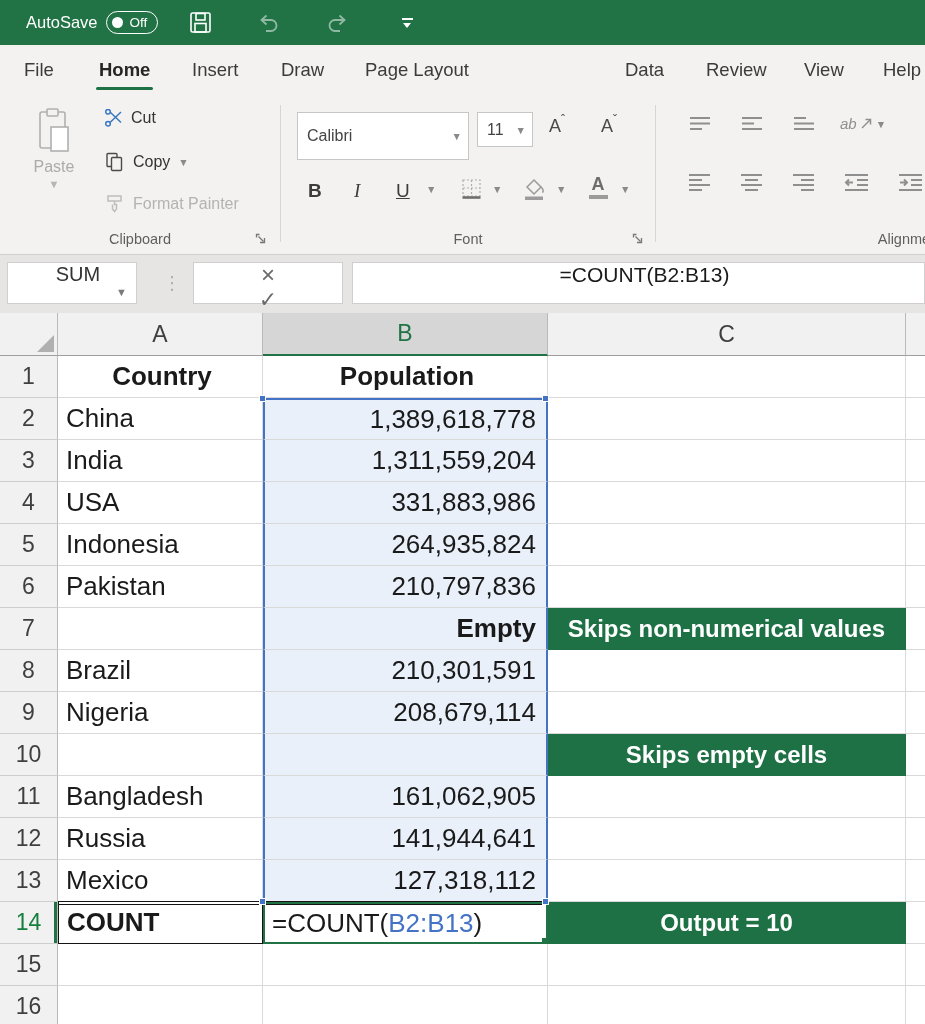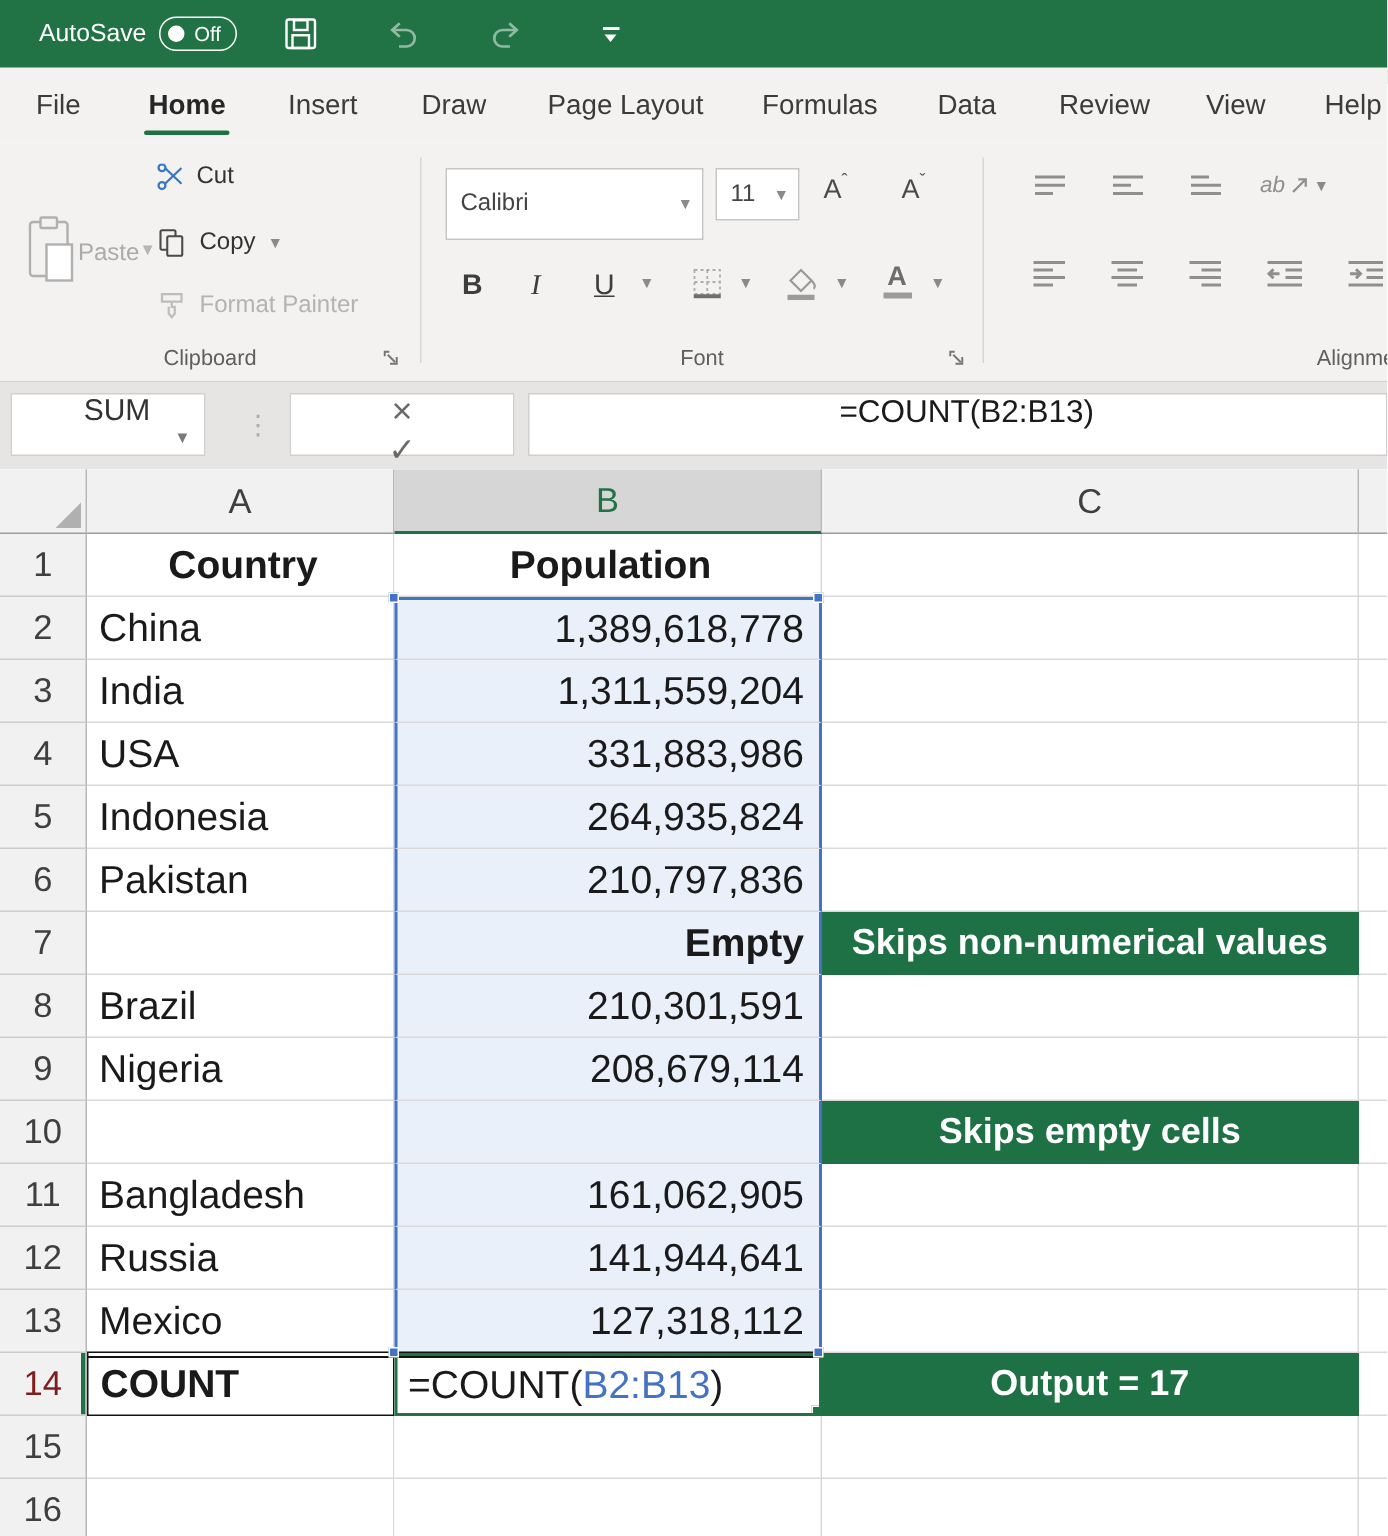--- a/index.html
+++ b/index.html
@@ -37,21 +37,21 @@
   .ribbon { position:absolute; left:0; top:95px; width:925px; height:160px; background:#f3f2f1; border-bottom:1px solid #d2d0ce; }
   .gsep { position:absolute; top:10px; bottom:12px; width:1px; background:#d8d6d4; }
   .gsep.s1 { left:280px; } .gsep.s2 { left:655px; }
   .glabel { position:absolute; bottom:7px; font-size:14.5px; color:#5f5f5f; text-align:center; }
   .glabel.clip { left:0; width:280px; }
   .glabel.font { left:293px; width:350px; }
   .glabel.alig { left:760px; width:300px; }
   .launcher { position:absolute; bottom:9px; }
   .launcher.clip { left:255px; } .launcher.font { left:632px; }
 
-  .paste { position:absolute; left:16px; top:12px; width:76px; height:118px; display:flex; flex-direction:row; align-items:center; }
+  .paste { position:absolute; left:16px; top:12px; width:76px; height:118px; display:flex; flex-direction:column; align-items:center; }
   .paste-label { font-size:16px; color:#ababab; margin-top:5px; }
   .paste-arrow { font-size:11px; color:#b5b5b5; margin-top:2px; }
   .riblink { position:absolute; left:104px; display:flex; align-items:center; gap:8px; font-size:16px; color:#333; }
   .riblink.cut { top:14px; }
   .riblink.copy { top:56px; }
   .riblink.fp { top:98px; color:#b3b3b3; }
   .dd { font-size:10.5px; color:#8a8a8a; }
 
   .combo { position:absolute; background:#fff; border:1px solid #c8c6c4; display:flex; align-items:center; font-size:16px; color:#444; }
   .combo .dd { margin-left:auto; padding-right:6px; }
@@ -99,21 +99,21 @@
           grid-template-rows:43px repeat(16,42px); }
   .ch { background:#f1f1f1; border-right:1px solid #b9b9b9; border-bottom:1px solid #9e9e9e;
         display:flex; align-items:center; justify-content:center; font-size:23px; color:#3f3f3f; }
   .ch.sliver { border-right:none; }
   .ch.colsel { background:#d6d6d6; color:#217346; border-bottom:2.5px solid #217346; }
   .corner { position:relative; }
   .tri { position:absolute; right:3px; bottom:3px; width:0; height:0;
          border-left:17px solid transparent; border-bottom:17px solid #b0b0b0; }
   .rn { background:#f1f1f1; border-right:1px solid #b9b9b9; border-bottom:1px solid #cdcdcd;
         display:flex; align-items:center; justify-content:center; font-size:23px; color:#3f3f3f; }
-  .rn.rnact { color:#7f1d1d; box-shadow:inset -3px 0 0 #217346; }
+  .rn.rnact { color:#15803d; box-shadow:inset -3px 0 0 #217346; }
   .c { background:#fff; border-right:1px solid #d9d9d9; border-bottom:1px solid #d9d9d9;
        display:flex; align-items:center; font-size:26px; color:#1a1a1a; padding-left:8px; overflow:hidden; }
   .c.sl { border-right:none; padding-left:0; }
   .hdr { justify-content:center; font-weight:700; padding-left:4px; }
   .num { justify-content:flex-end; padding-right:10px; padding-left:16px; }
   .sel { background:#e9f0fa; border-left:2px solid #4472C4; border-right:2px solid #4472C4; }
   .seltop { border-top:2px solid #4472C4; }
   .emptyb { font-weight:700; }
   .note { background:#1E7145; border-right:1px solid #1E7145; border-bottom:1px solid #1E7145;
           color:#fff; font-weight:700; justify-content:center; font-size:24px; padding-left:0; }
@@ -173,21 +173,20 @@
       <span class="qat-tri"></span>
     </div>
   </div>
 
   <div class="tabrow">
     <span class="tab t0">File</span>
     <span class="tab t1">Home</span>
     <span class="tab t2">Insert</span>
     <span class="tab t3">Draw</span>
     <span class="tab t4">Page Layout</span>
-    <span class="tab t5">Formulas</span>
     <span class="tab t6">Data</span>
     <span class="tab t7">Review</span>
     <span class="tab t8">View</span>
     <span class="tab t9">Help</span>
   </div>
 
   <div class="ribbon">
 
     <div class="paste">
       <span>
@@ -469,21 +468,21 @@
     <div class="c"></div>
     <div class="c sl"></div>
 
     <div class="rn rnact">14</div>
     <div class="c countA">COUNT</div>
     <div class="c fcell">
       <span>=COUNT(</span>
         <span class="frange">B2:B13</span>
         <span>)</span>
     </div>
-    <div class="c note">Output = 17</div>
+    <div class="c note">Output = 10</div>
     <div class="c sl"></div>
 
     <div class="rn">15</div>
     <div class="c"></div>
     <div class="c"></div>
     <div class="c"></div>
     <div class="c sl"></div>
 
     <div class="rn">16</div>
     <div class="c"></div>

